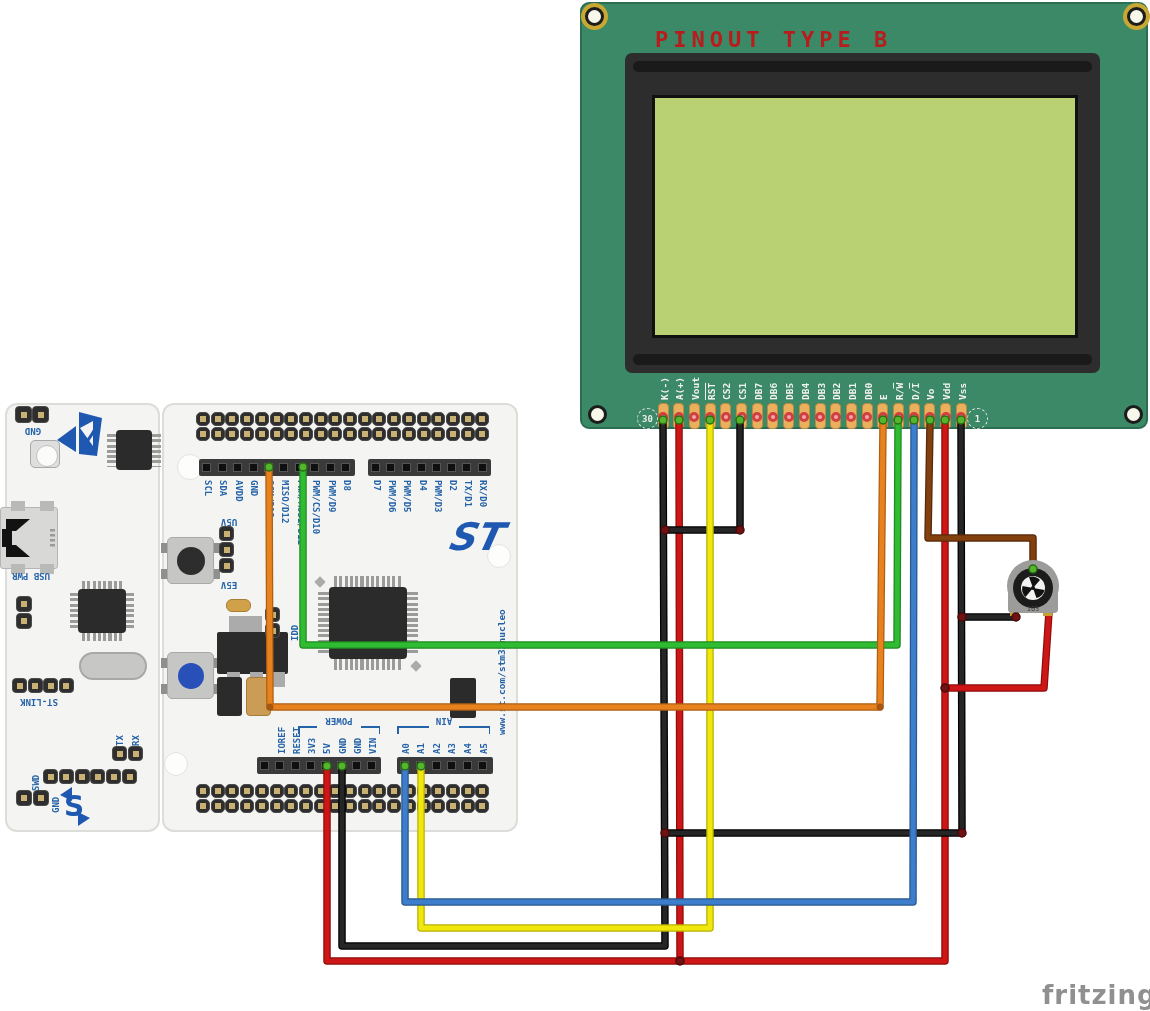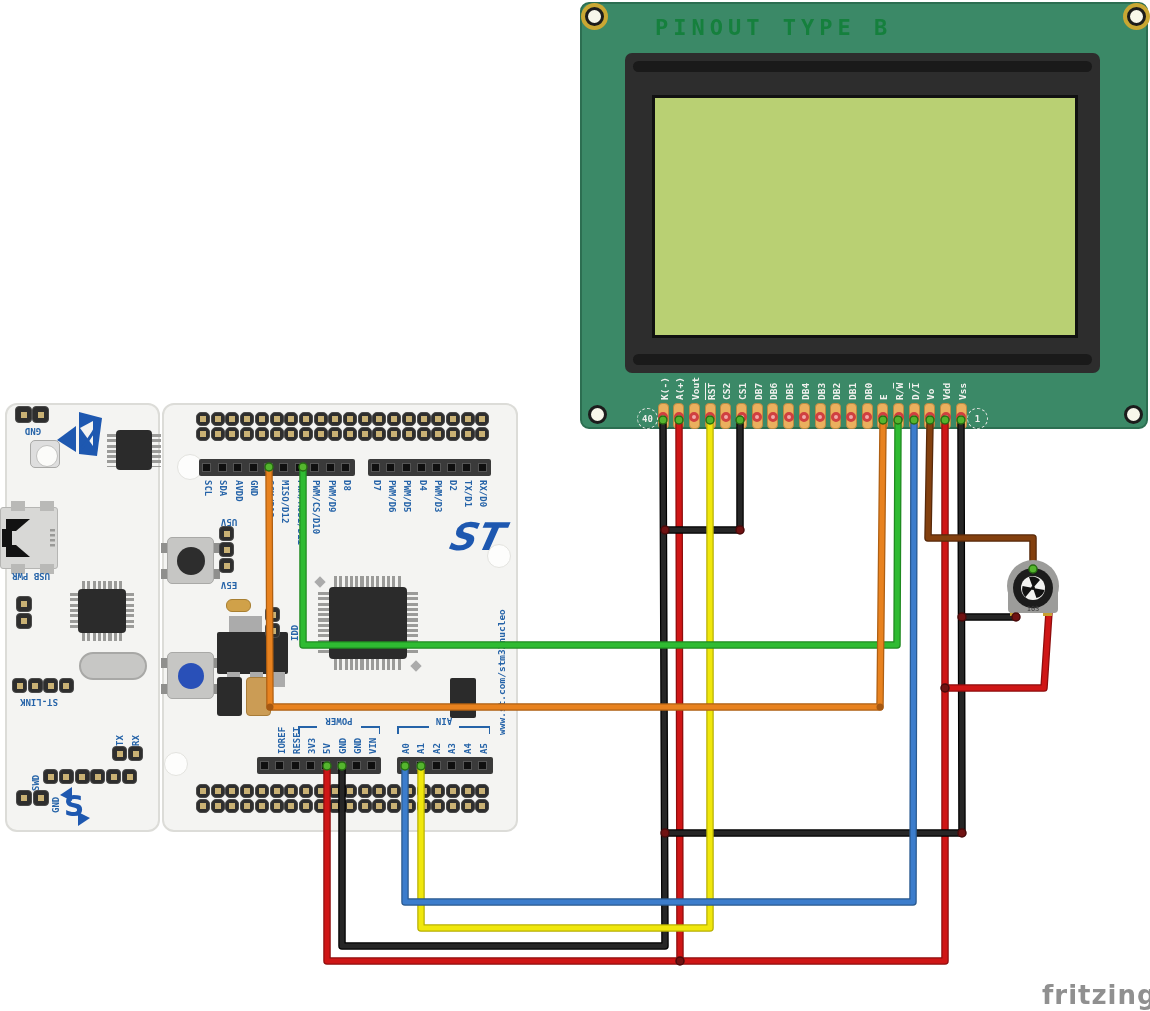--- a/index.html
+++ b/index.html
@@ -1,21 +1,21 @@
 <!DOCTYPE html>
 <html><head>
 <meta charset="utf-8">
 <style>
   html,body{margin:0;padding:0;background:#ffffff;}
   #stage{position:relative;width:1150px;height:1011px;background:#ffffff;overflow:hidden;
          font-family:"DejaVu Sans Mono",monospace;}
   .abs{position:absolute;}
   
   .lcd-board{background:#3b8967;border:2px solid #2c6e51;border-radius:9px;box-sizing:border-box;}
-  .lcd-title{color:#15803d;font:bold 22px "DejaVu Sans Mono",monospace;letter-spacing:5px;white-space:nowrap;}
+  .lcd-title{color:#b91c1c;font:bold 22px "DejaVu Sans Mono",monospace;letter-spacing:5px;white-space:nowrap;margin-top:12px;}
   .bezel{background:#2d2d2d;border-radius:7px;}
   .bezel-bar{background:#1a1a1a;border-radius:6px;}
   .lcd-screen{background:#b9d073;border:3px solid #111;box-sizing:border-box;}
   .screw{border-radius:50%;box-sizing:border-box;background:#f7f7ea;border:3px solid #1c1c1c;}
   .screw.gold{box-shadow:0 0 0 4px #c9a733;}
   .pad{background:#eab05e;border:1px solid #bd8a42;border-radius:4px;box-sizing:border-box;}
   .padhole{border-radius:50%;background:#f2a8a8;border:3px solid #d04040;box-sizing:border-box;}
   .pincirc{border:1px dashed #e8e8e4;border-radius:50%;color:#eef0ec;font:bold 9px "DejaVu Sans Mono",monospace;
            display:flex;align-items:center;justify-content:center;}
   .lcdlab{color:#f2f2ef;font:bold 9.5px "DejaVu Sans Mono",monospace;white-space:nowrap;
@@ -111,21 +111,21 @@
       <div class="abs lcdlab" style="left: 909.7px; top: 400px;">D/<span class="ov">I</span></div>
       <div class="abs pad" style="left: 924.4px; top: 403px; width: 11px; height: 26px;"></div>
       <div class="abs padhole" style="left: 924.9px; top: 412px; width: 10px; height: 10px;"></div>
       <div class="abs lcdlab" style="left: 925.4px; top: 400px;">Vo</div>
       <div class="abs pad" style="left: 940.1px; top: 403px; width: 11px; height: 26px;"></div>
       <div class="abs padhole" style="left: 940.6px; top: 412px; width: 10px; height: 10px;"></div>
       <div class="abs lcdlab" style="left: 941.1px; top: 400px;">Vdd</div>
       <div class="abs pad" style="left: 955.8px; top: 403px; width: 11px; height: 26px;"></div>
       <div class="abs padhole" style="left: 956.3px; top: 412px; width: 10px; height: 10px;"></div>
       <div class="abs lcdlab" style="left: 956.8px; top: 400px;">Vss</div>
-      <div class="abs pincirc" style="left: 637px; top: 408px; width: 19px; height: 19px;">40</div>
+      <div class="abs pincirc" style="left: 637px; top: 408px; width: 19px; height: 19px;">30</div>
       <div class="abs pincirc" style="left: 967px; top: 408px; width: 19px; height: 19px;">1</div>
     </div>
 
   <div class="abs pcb" style="left:5px;top:403px;width:155px;height:429px;"></div>
 
   <div class="abs pcb" style="left:162px;top:403px;width:356px;height:429px;"></div>
 
   <div class="abs hole" style="left:177px;top:454px;width:26px;height:26px;"></div>
   <div class="abs hole" style="left:487px;top:544px;width:24px;height:24px;"></div>
   <div class="abs hole" style="left:164px;top:752px;width:24px;height:24px;"></div>

